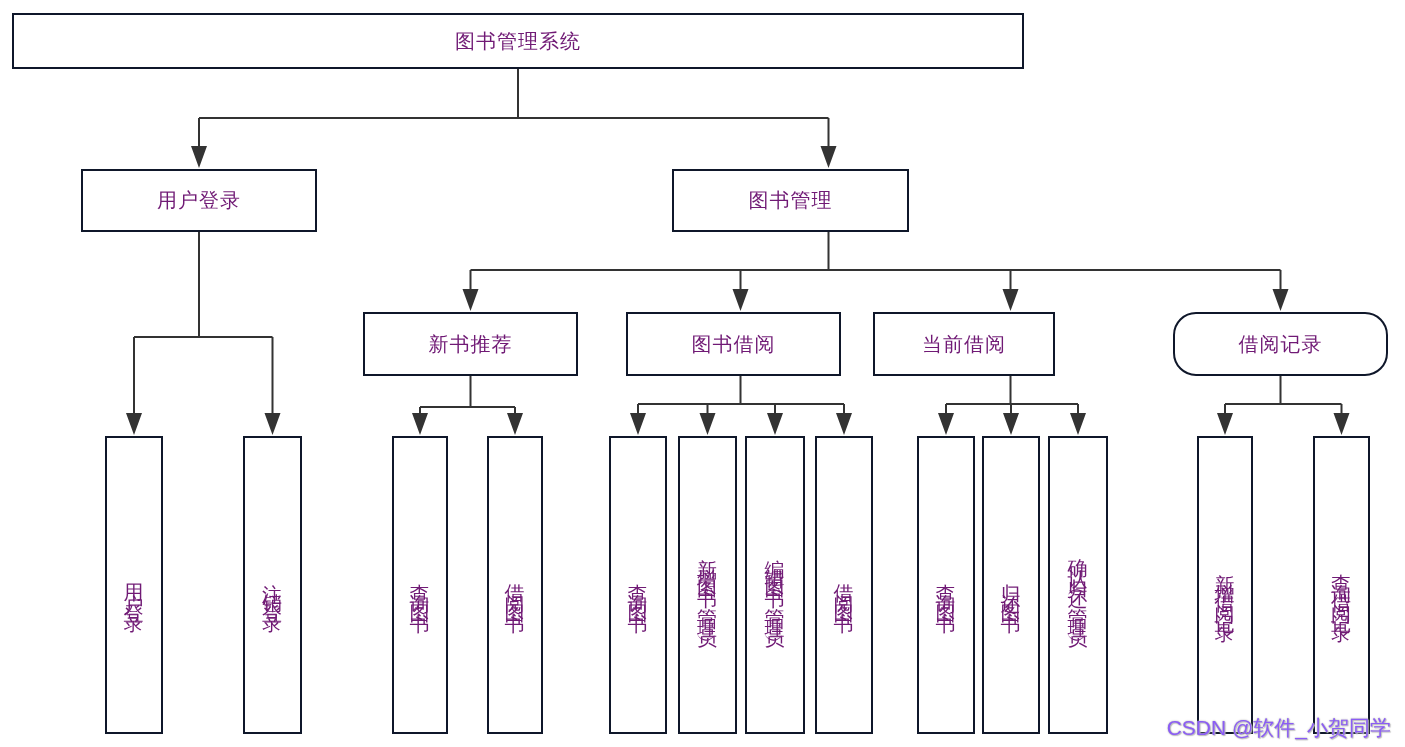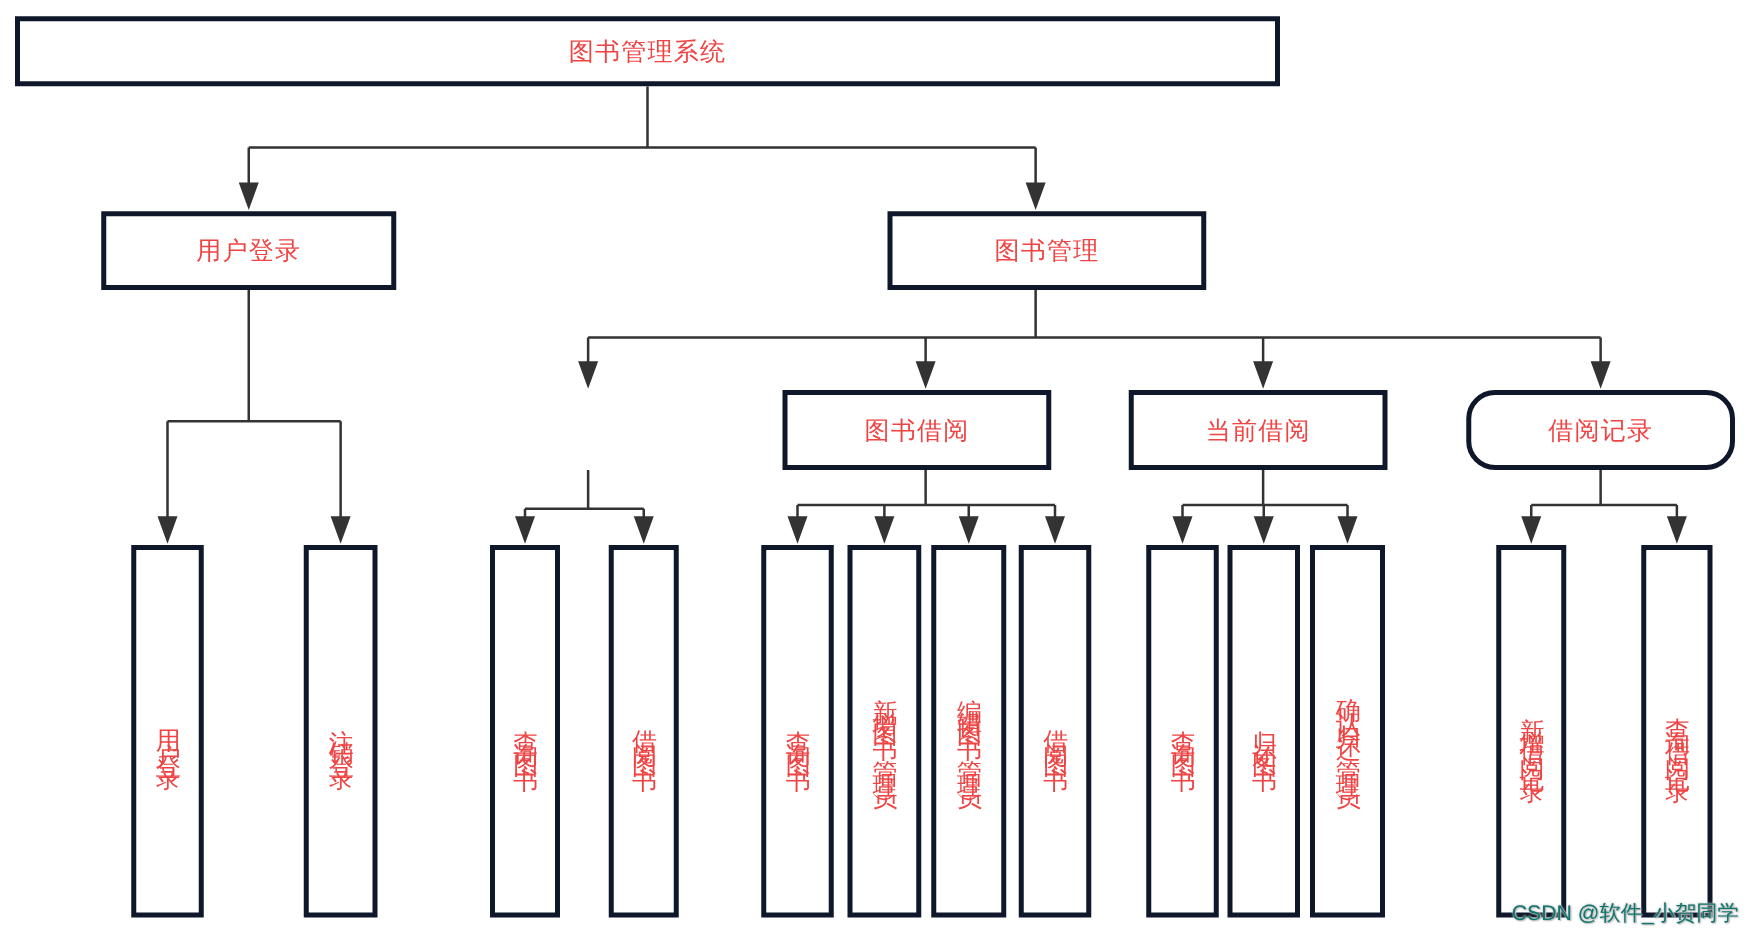--- a/index.html
+++ b/index.html
@@ -14,22 +14,22 @@
   #connectors {
     position: absolute;
     left: 0; top: 0;
     width: 1405px; height: 747px;
     z-index: 1;
   }
   .box {
     position: absolute;
     box-sizing: border-box;
     background: #ffffff;
-    border: 4px solid #0f172a;
-    color: #ef4444;
+    border: 2px solid #0f172a;
+    color: #701a75;
     display: flex;
     align-items: center;
     justify-content: center;
     z-index: 2;
     font-size: 20px;
     letter-spacing: 1px;
   }
   .vbox {
     writing-mode: vertical-rl;
     text-orientation: mixed;
@@ -37,47 +37,47 @@
     font-size: 20px;
     top: 436px;
     height: 298px;
     line-height: 1;
     padding-top: 6px;
   }
   
   #b-root        { left: 12px;   top: 13px;  width: 1012px; height: 56px; }
   
   #b-user-login  { left: 81px;   top: 169px; width: 236px;  height: 63px; }
-  #b-book-mgmt   { left: 710px;  top: 169px; width: 255px;  height: 63px; }
+  #b-book-mgmt   { left: 672px;  top: 169px; width: 237px;  height: 63px; }
   
   #b-nbr         { left: 363px;  top: 312px; width: 215px;  height: 64px; }
   #b-bb          { left: 626px;  top: 312px; width: 215px;  height: 64px; }
-  #b-cb          { left: 903px;  top: 312px; width: 207px;  height: 64px; }
+  #b-cb          { left: 873px;  top: 312px; width: 182px;  height: 64px; }
   #b-br          { left: 1173px; top: 312px; width: 215px;  height: 64px; border-radius: 23px; }
   
   #l-user-login  { left: 105px;  width: 58px; }
   #l-logout      { left: 243px;  width: 59px; }
   #l-nbr-query   { left: 392px;  width: 56px; }
   #l-nbr-borrow  { left: 487px;  width: 56px; }
   #l-bb-query    { left: 609px;  width: 58px; }
   #l-bb-add      { left: 678px;  width: 59px; }
   #l-bb-edit     { left: 745px;  width: 60px; }
   #l-bb-borrow   { left: 815px;  width: 58px; }
   #l-cb-query    { left: 917px;  width: 58px; }
   #l-cb-return   { left: 982px;  width: 58px; }
   #l-cb-confirm  { left: 1048px; width: 60px; }
   #l-br-add      { left: 1197px; width: 56px; }
   #l-br-query    { left: 1313px; width: 57px; }
   #watermark {
     position: absolute;
     right: 14px;
     bottom: 5px;
     z-index: 5;
-    font-size: 17px;
-    color: #0f766e;
+    font-size: 21px;
+    color: #8b5cf6;
     text-shadow: 0 0 2px #b5b5b5, 0 0 1px #c9c9c9, 1px 1px 1px #bdbdbd;
     white-space: nowrap;
   }
 </style>
 </head>
 <body>
 
 <div id="stage">
 
   <svg id="connectors" viewBox="0 0 1405 747" xmlns="http://www.w3.org/2000/svg">
@@ -123,20 +123,21 @@
              M1070,413 h16 l-8,22 z
              M1217,413 h16 l-8,22 z
              M1333.5,413 h16 l-8,22 z"></path>
   </svg>
 
   <div class="box" id="b-root">图书管理系统</div>
 
   <div class="box" id="b-user-login">用户登录</div>
   <div class="box" id="b-book-mgmt">图书管理</div>
 
+  <div class="box" id="b-nbr">新书推荐</div>
   <div class="box" id="b-bb">图书借阅</div>
   <div class="box" id="b-cb">当前借阅</div>
   <div class="box" id="b-br">借阅记录</div>
 
   <div class="box vbox" id="l-user-login">用户登录</div>
   <div class="box vbox" id="l-logout">注销登录</div>
   <div class="box vbox" id="l-nbr-query">查询图书</div>
   <div class="box vbox" id="l-nbr-borrow">借阅图书</div>
   <div class="box vbox" id="l-bb-query">查询图书</div>
   <div class="box vbox" id="l-bb-add">新增图书（管理员）</div>

